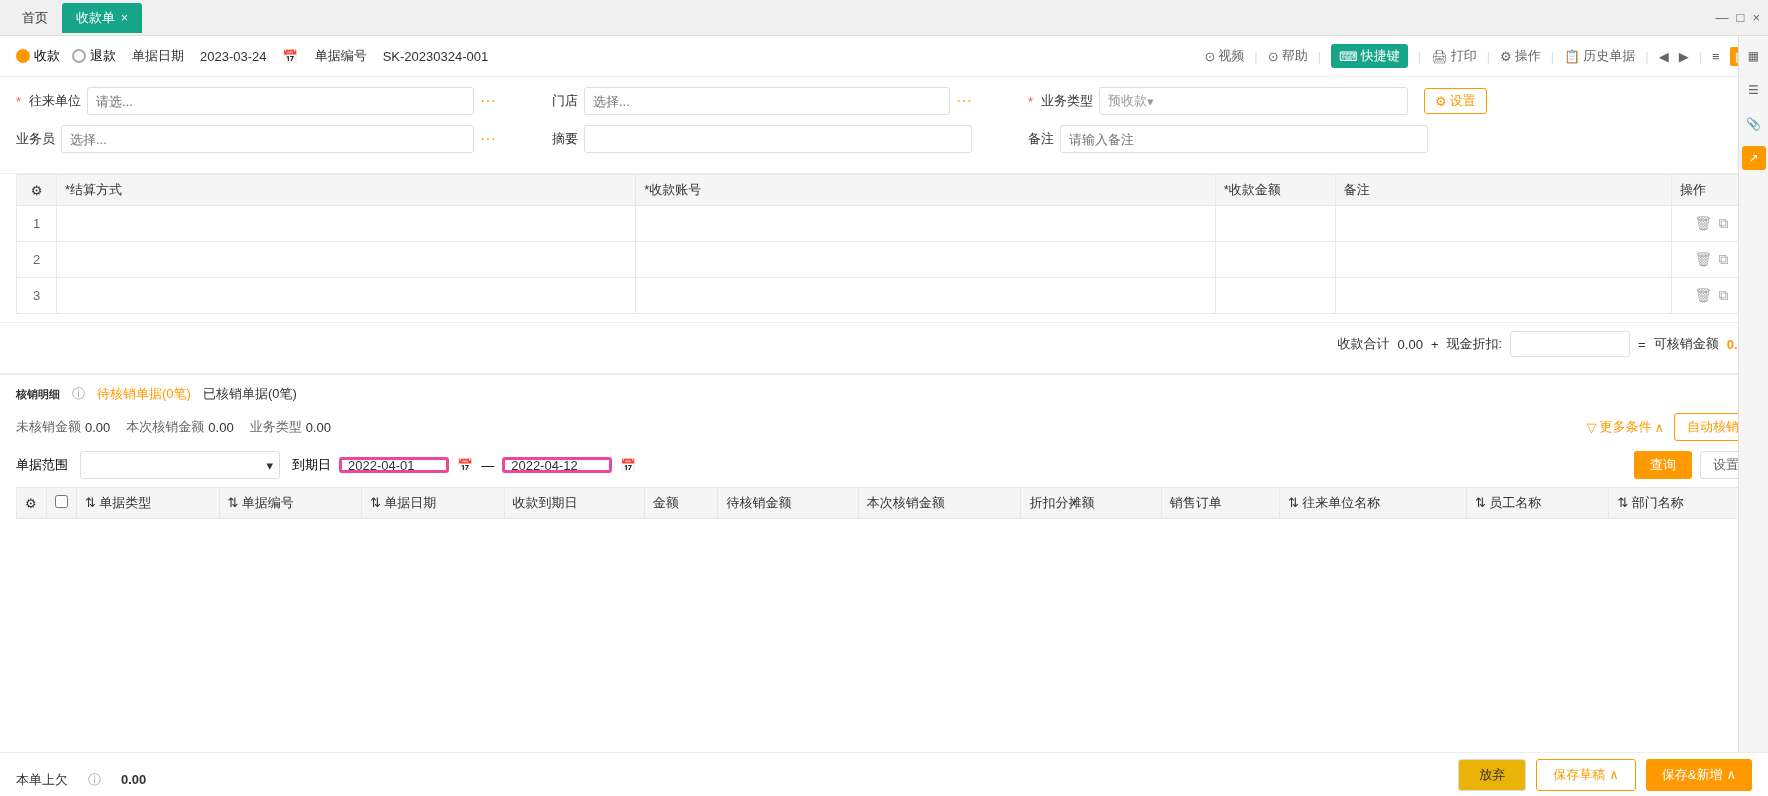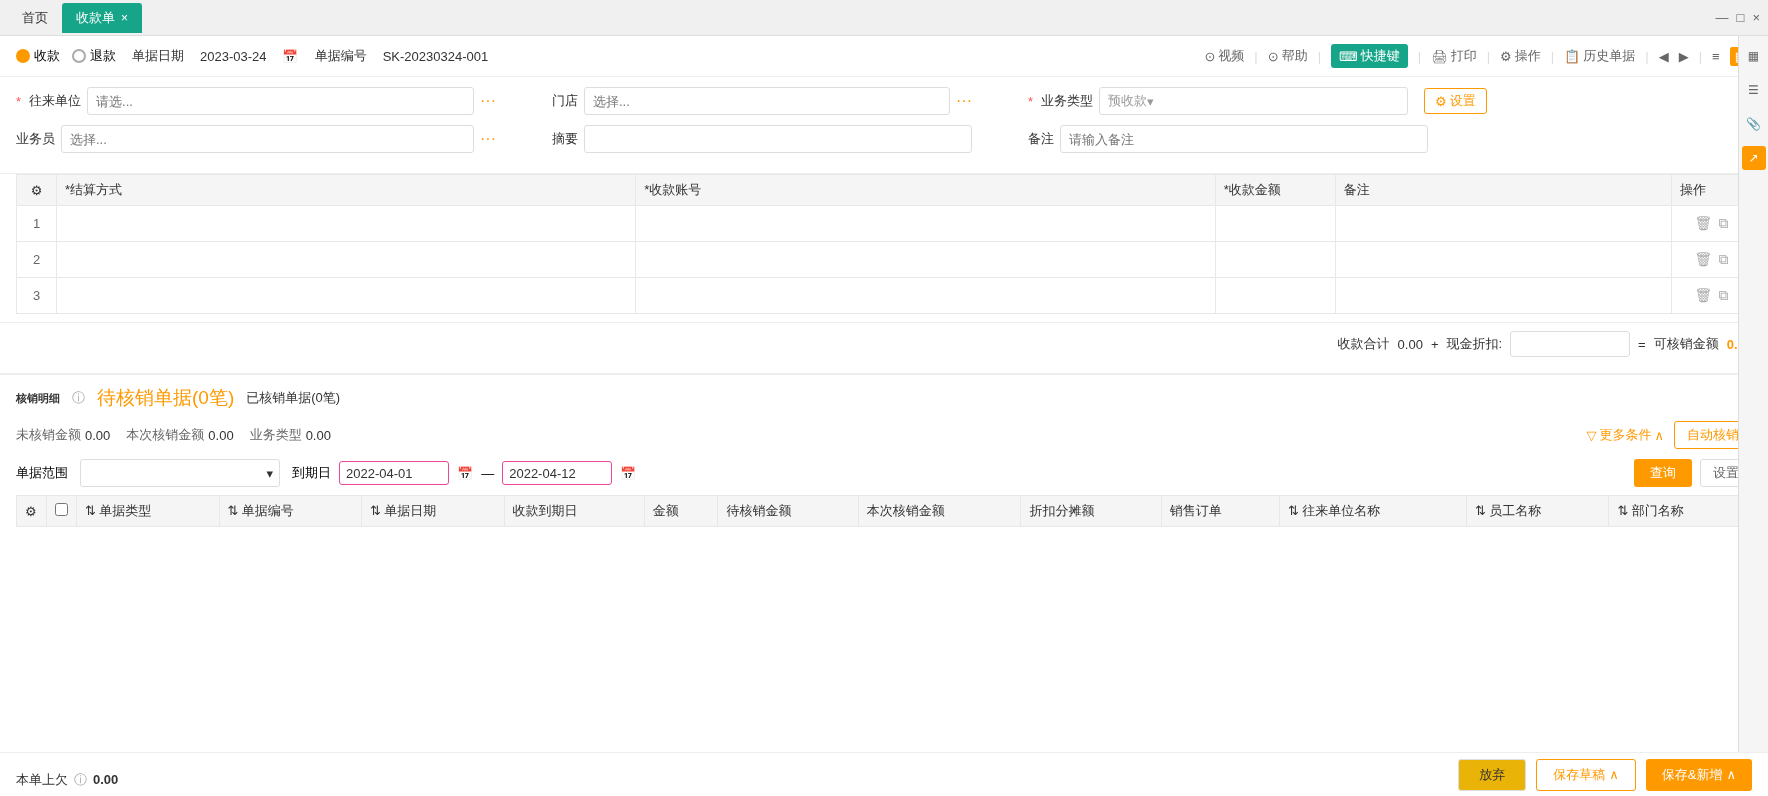--- a/index.html
+++ b/index.html
@@ -82,21 +82,21 @@
       display: flex; align-items: center; justify-content: flex-end;
       padding: 8px 16px; gap: 8px; color: #333; background: #fff; border-top: 1px solid #eee;
     }
     .summary-orange { color: #f90; font-weight: bold; }
     .discount-input { width: 120px; height: 26px; border: 1px solid #ddd; border-radius: 3px; padding: 0 6px; }
 
     
     .writeoff-section { background: #fff; margin-top: 8px; padding: 10px 16px; border-top: 2px solid #eee; }
     .section-header { display: flex; align-items: center; gap: 12px; margin-bottom: 10px; }
     .section-title { font-size: 11px; font-weight: bold; color: #333; }
-    .tab-link { color: #f90; cursor: pointer; font-size: 19px; }
+    .tab-link { color: #f90; cursor: pointer; font-size: 13px; }
     .tab-link-count { color: #333; }
     .info-row { display: flex; align-items: center; gap: 16px; margin-bottom: 10px; }
     .info-item { display: flex; align-items: center; gap: 4px; }
     .info-label { color: #666; }
     .info-value { color: #333; }
     .filter-bar { display: flex; align-items: center; gap: 12px; margin-bottom: 8px; }
     .more-filter-btn { color: #f90; cursor: pointer; display: flex; align-items: center; gap: 3px; }
     .auto-writeoff-btn {
       background: #fff; border: 1px solid #f90; color: #f90; padding: 4px 12px;
       border-radius: 3px; cursor: pointer;
@@ -105,39 +105,39 @@
       background: #f90; border: none; color: #fff; padding: 4px 16px;
       border-radius: 3px; cursor: pointer;
     }
     .settings-btn2 {
       background: #fff; border: 1px solid #ddd; color: #666; padding: 4px 12px;
       border-radius: 3px; cursor: pointer;
     }
 
     
     .date-range { display: flex; align-items: center; gap: 8px; }
-    .date-input { height: 24px; border: 1px solid #ec4899; border-radius: 3px; padding: 0 6px; width: 110px; color: #333; }
+    .date-input { height: 16px; border: 3px solid #ec4899; border-radius: 3px; padding: 0 6px; width: 110px; color: #333; }
     .date-icon { color: #aaa; cursor: pointer; }
     .range-select { height: 28px; border: 1px solid #ddd; border-radius: 3px; padding: 0 6px; min-width: 180px; display: flex; align-items: center; justify-content: space-between; cursor: pointer; color: #333; }
 
     
     .bottom-table { width: 100%; border-collapse: collapse; }
     .bottom-table th {
       background: #f5f5f5; border: 1px solid #e8e8e8; padding: 6px 8px;
       text-align: left; color: #333; font-weight: normal; white-space: nowrap; font-size: 12px;
     }
     .check-col { width: 30px; text-align: center; }
 
     
     .footer-bar {
       position: fixed; bottom: 0; left: 0; right: 0; height: 44px;
       background: #fff; border-top: 1px solid #eee; display: flex; align-items: center;
       padding: 0 16px; gap: 12px;
     }
-    .footer-left { display: flex; align-items: center; gap: 6px; color: #333; margin-top: 10px; }
+    .footer-left { display: flex; align-items: center; gap: 20px; color: #333; margin-top: 10px; }
     .footer-right { margin-left: auto; display: flex; gap: 10px; }
     .btn-abandon { background: #eab308; border: 1px solid #ddd; color: #333; padding: 6px 20px; border-radius: 3px; cursor: pointer; }
     .btn-save-draft { background: #fff; border: 1px solid #f90; color: #f90; padding: 6px 16px; border-radius: 3px; cursor: pointer; display: flex; align-items: center; gap: 4px; }
     .btn-save-new { background: #f90; border: none; color: #fff; padding: 6px 16px; border-radius: 3px; cursor: pointer; display: flex; align-items: center; gap: 4px; }
   </style>
 </head>
 <body>
 
 <div class="tab-bar">
   <div class="tab-home">首页</div>

